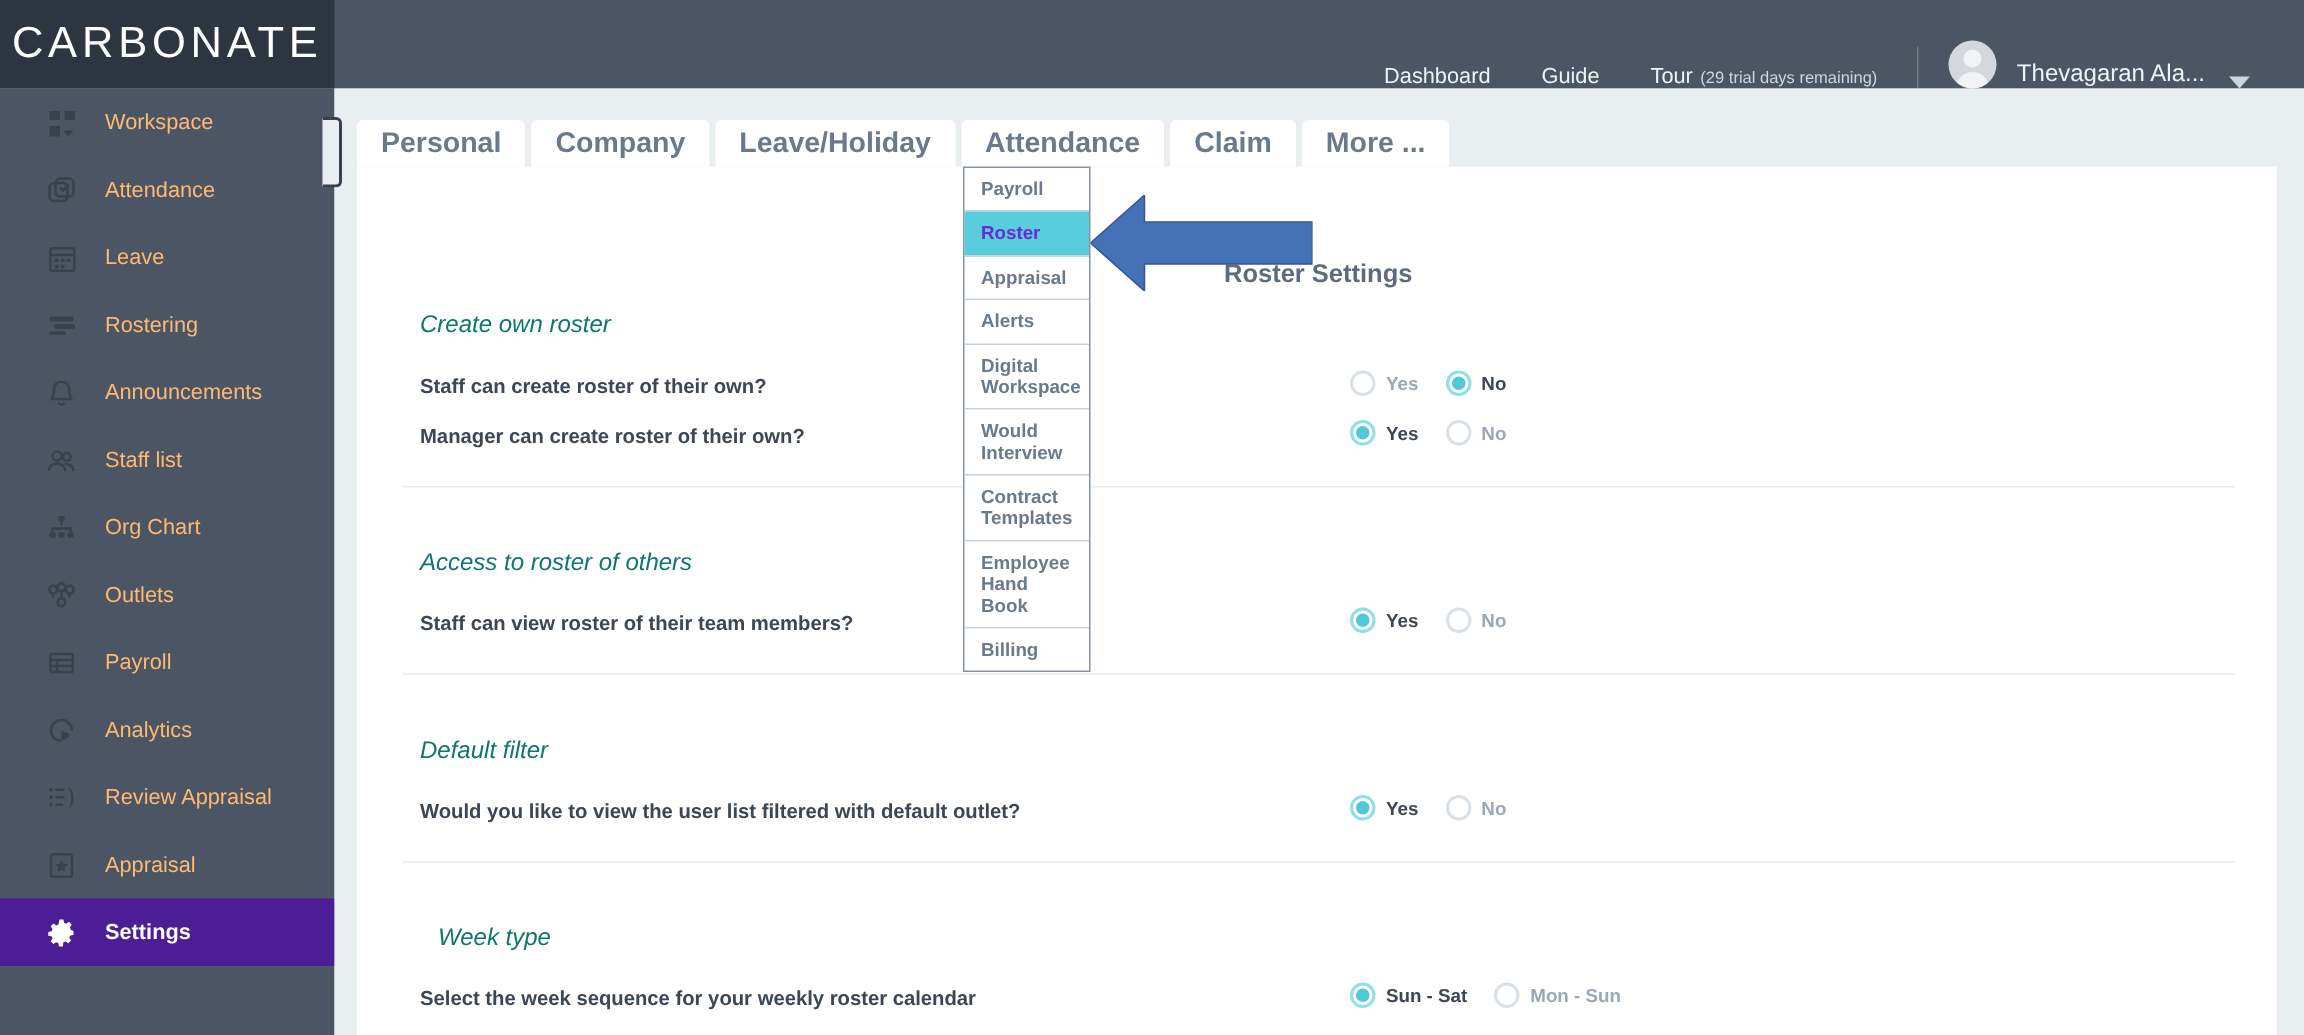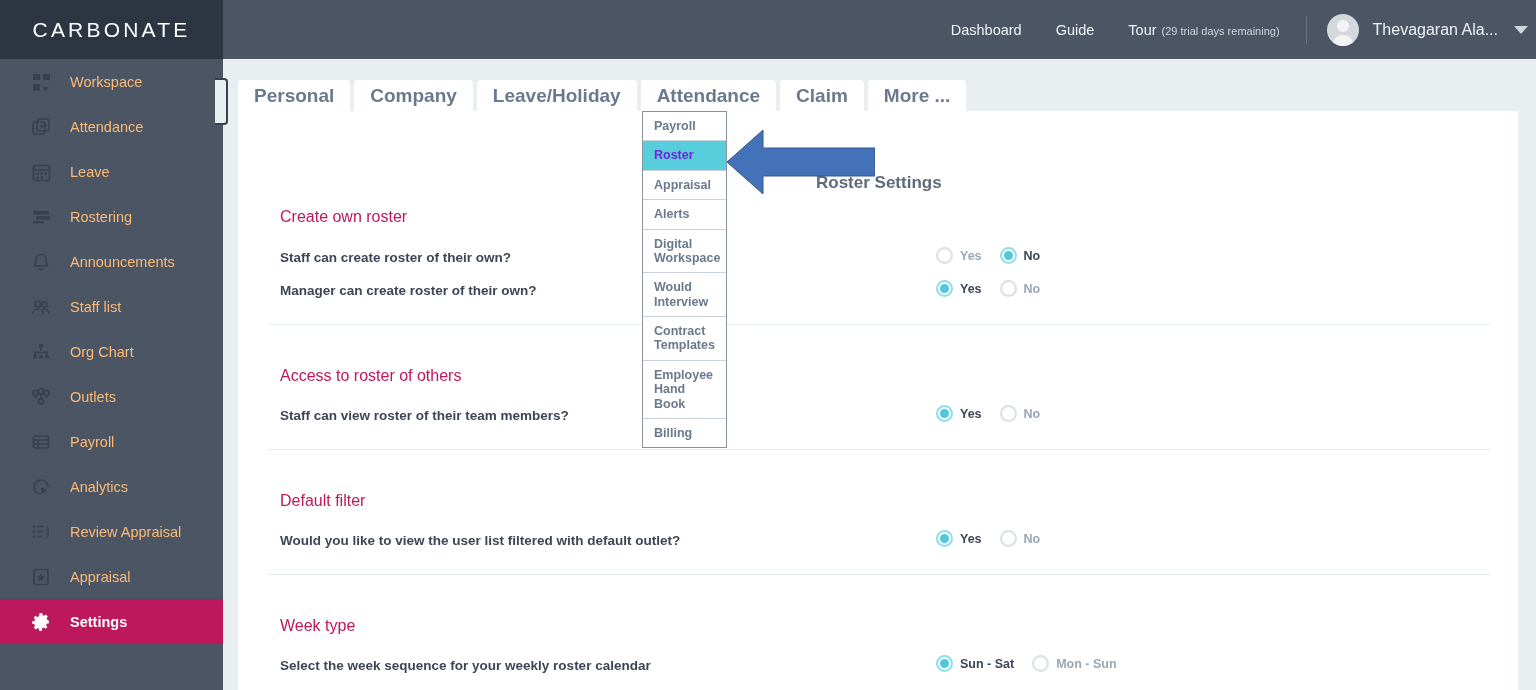--- a/index.html
+++ b/index.html
@@ -14,26 +14,26 @@
   #topbar {
     position: absolute; top: 0; left: 0; width: 1536px; height: 59px;
     background: #4b5563;
     display: flex; align-items: center;
   }
   #logo-box {
     width: 223px; height: 59px; background: #2d3542;
     display: flex; align-items: center; justify-content: center;
   }
   #logo-text {
-    color: #ffffff; font-size: 21px; letter-spacing: 3.2px;
+    color: #ffffff; font-size: 29px; letter-spacing: 3.2px;
     font-weight: 400; font-family: "Liberation Sans", sans-serif;
   }
   #topnav {
-    flex: 1; height: 59px; display: flex; align-items: center;
-    justify-content: flex-end; padding-right: 8px;
+    flex: 1; height: 59px; display: flex; align-items: flex-end;
+    justify-content: flex-end; padding-right: 36px;
   }
   .topnav-link {
     color: #eef2f4; font-size: 14.5px; margin-left: 34px;
     text-decoration: none; cursor: pointer; white-space: nowrap;
   }
   .trial-note { color: #cfd6dc; font-size: 11px; margin-left: 5px; }
   #topnav-sep {
     width: 1px; height: 28px; background: #6c7683; margin-left: 26px;
   }
   #avatar {
@@ -59,21 +59,21 @@
 
   
   #sidebar {
     position: absolute; top: 59px; left: 0; width: 223px; height: 631px;
     background: #4b5563;
   }
   .side-item {
     height: 45px; display: flex; align-items: center;
     padding-left: 30px; cursor: pointer;
   }
-  .side-item.active { background: #be185d; }
+  .side-item.active { background: #4c1d95; }
   .side-icon {
     width: 22px; height: 22px; flex: none; margin-right: 18px;
     display: flex; align-items: center; justify-content: center;
     color: #39414e;
   }
   .side-item.active .side-icon { color: #ffffff; }
   .side-label {
     color: #fdba74; font-size: 14.5px; white-space: nowrap;
   }
   .side-item.active .side-label { color: #ffffff; font-weight: bold; }
@@ -131,28 +131,28 @@
   }
 
   
   #panel-title {
     position: absolute; top: 62px; left: 578px;
     font-size: 17px; font-weight: bold; color: #5e6b7c;
   }
 
   .sec-head {
     position: absolute; left: 42px;
-    color: #be185d; font-size: 16px; white-space: nowrap;
+    color: #0f766e; font-size: 16px; white-space: nowrap; font-style: italic;
   }
   .row-label {
     position: absolute; left: 42px;
     color: #3d4654; font-size: 13.5px; font-weight: bold; white-space: nowrap;
   }
   .row-radios {
-    position: absolute; left: 698px;
+    position: absolute; left: 662px;
     display: flex; align-items: center;
   }
   .radio-group { display: flex; align-items: center; margin-right: 18px; cursor: pointer; }
   .radio-dot {
     width: 17px; height: 17px; border-radius: 50%;
     border: 2px solid #d9e1e6; background: #ffffff;
     display: flex; align-items: center; justify-content: center; flex: none;
   }
   .radio-dot.on { border-color: #8ddfe9; }
   .radio-dot.on::after {
@@ -399,21 +399,21 @@
           <label class="radio-group">
             <span class="radio-dot on"></span>
             <span class="radio-text sel">Yes</span>
           </label>
           <label class="radio-group">
             <span class="radio-dot"></span>
             <span class="radio-text">No</span>
           </label>
         </div>
         <div class="divider" style="top: 463px;"></div>
-        <div class="sec-head" style="top: 506px;">Week type</div>
+        <div class="sec-head" style="top: 506px; margin-left: 12px;">Week type</div>
         <div class="row-label" style="top: 547px;">Select the week sequence for your weekly roster calendar</div>
         <div class="row-radios" style="top: 544px;">
           <label class="radio-group">
             <span class="radio-dot on"></span>
             <span class="radio-text sel">Sun - Sat</span>
           </label>
           <label class="radio-group">
             <span class="radio-dot"></span>
             <span class="radio-text">Mon - Sun</span>
           </label>

